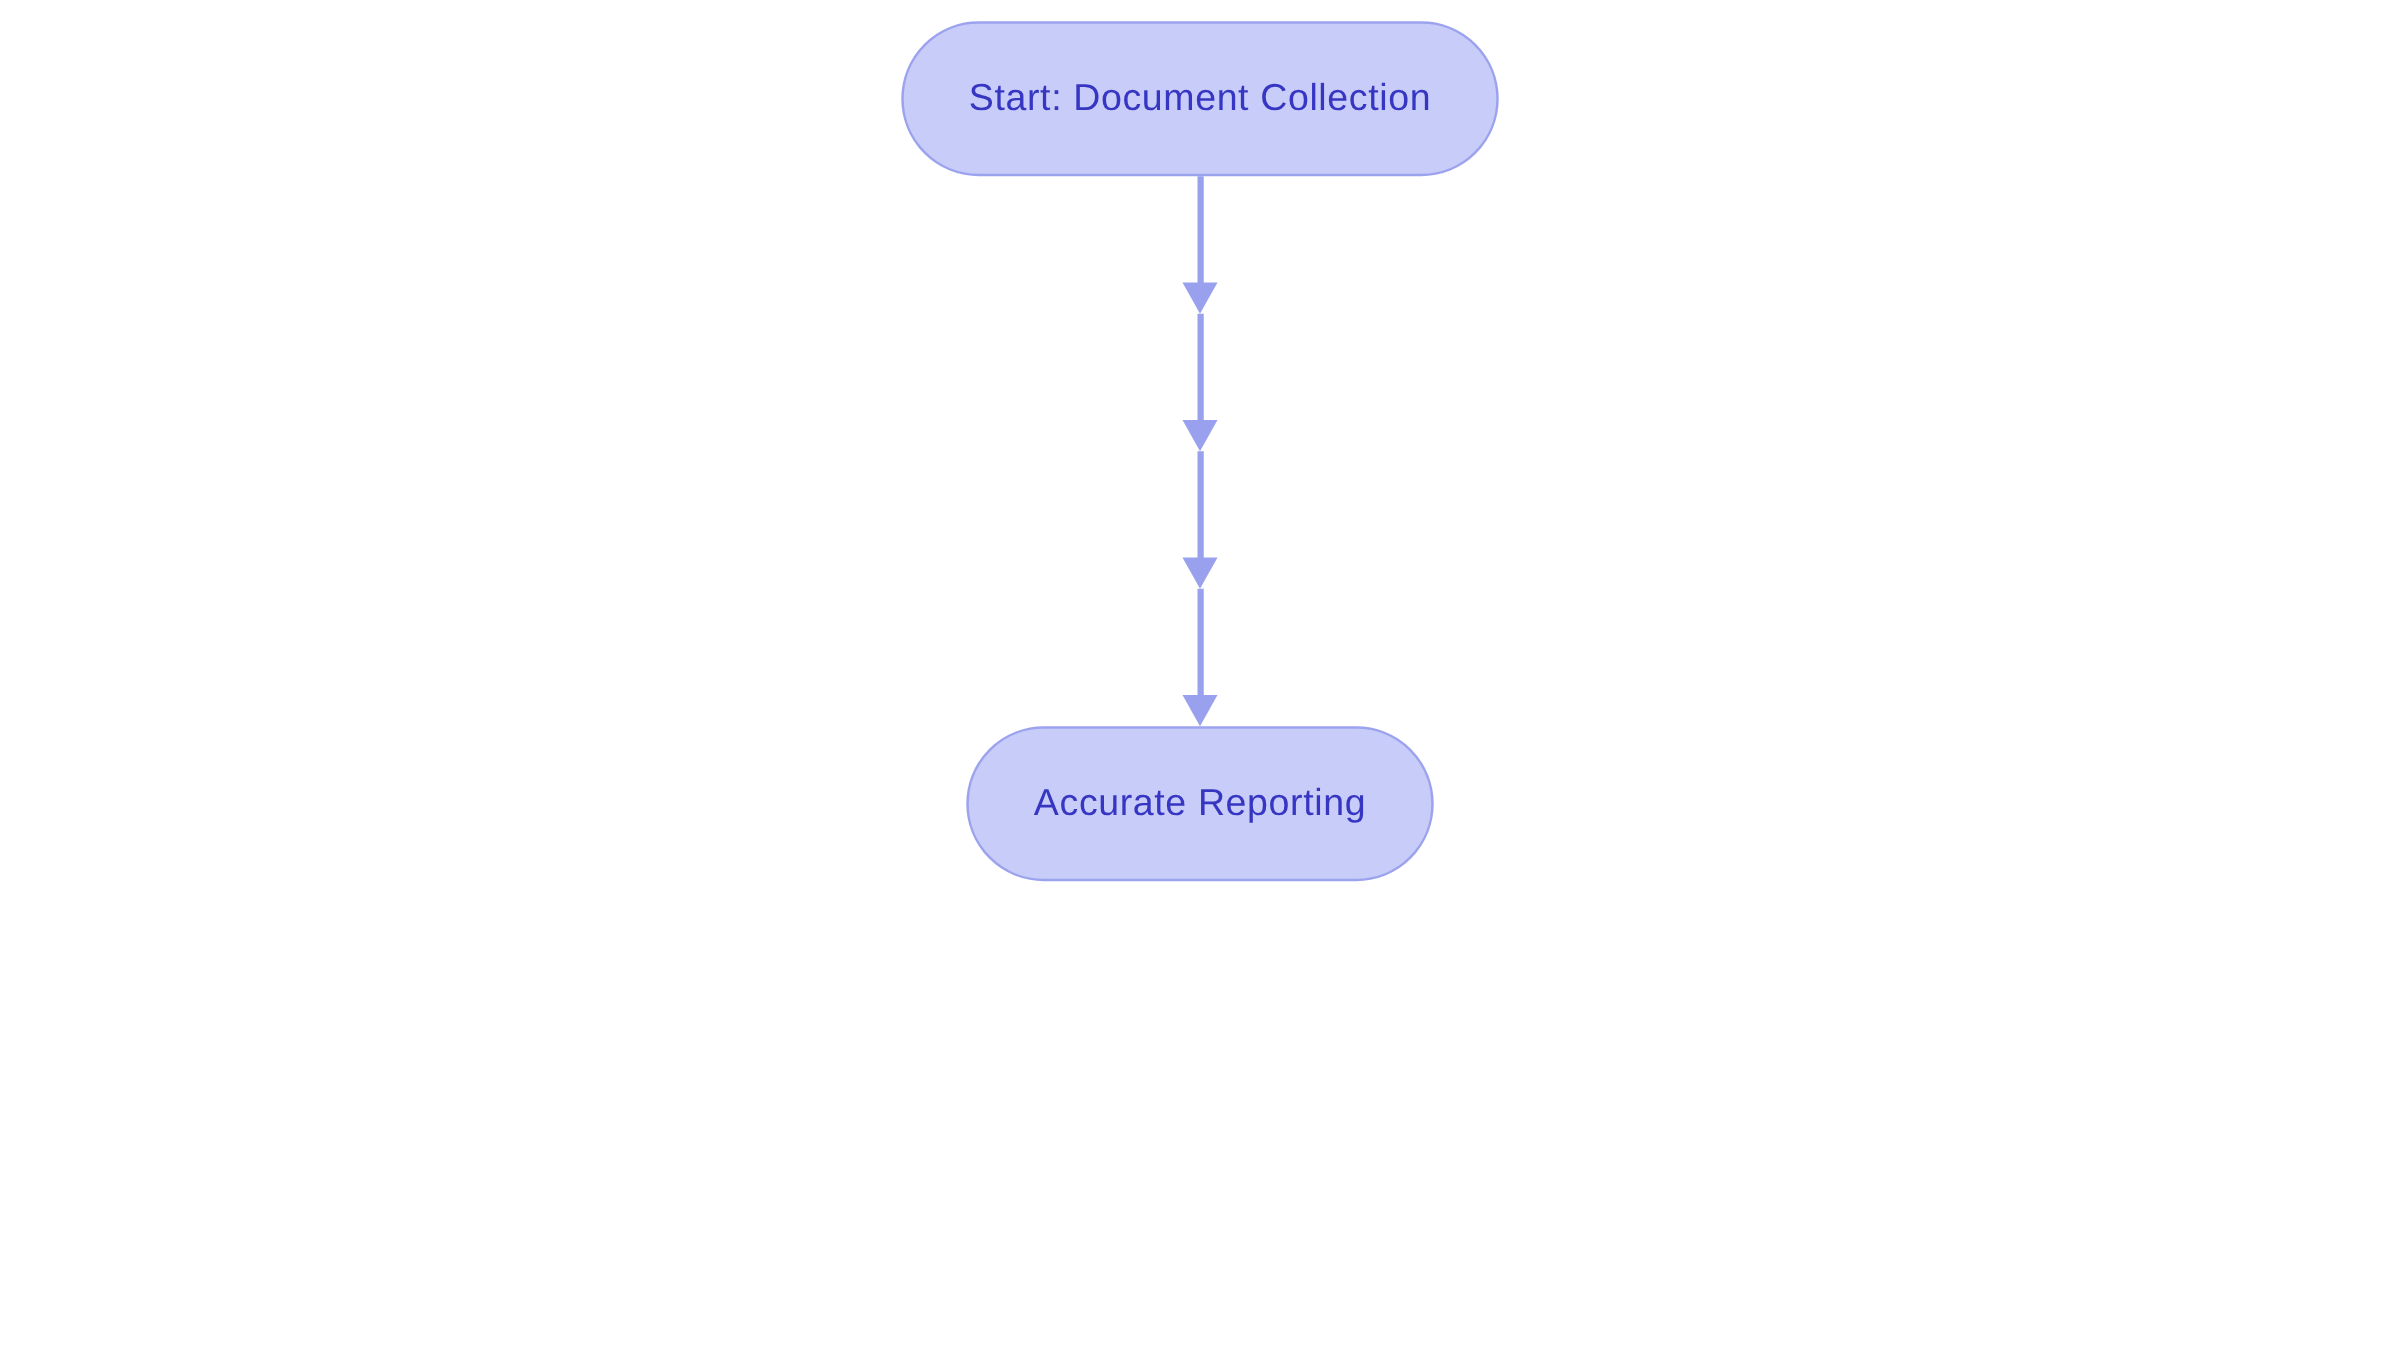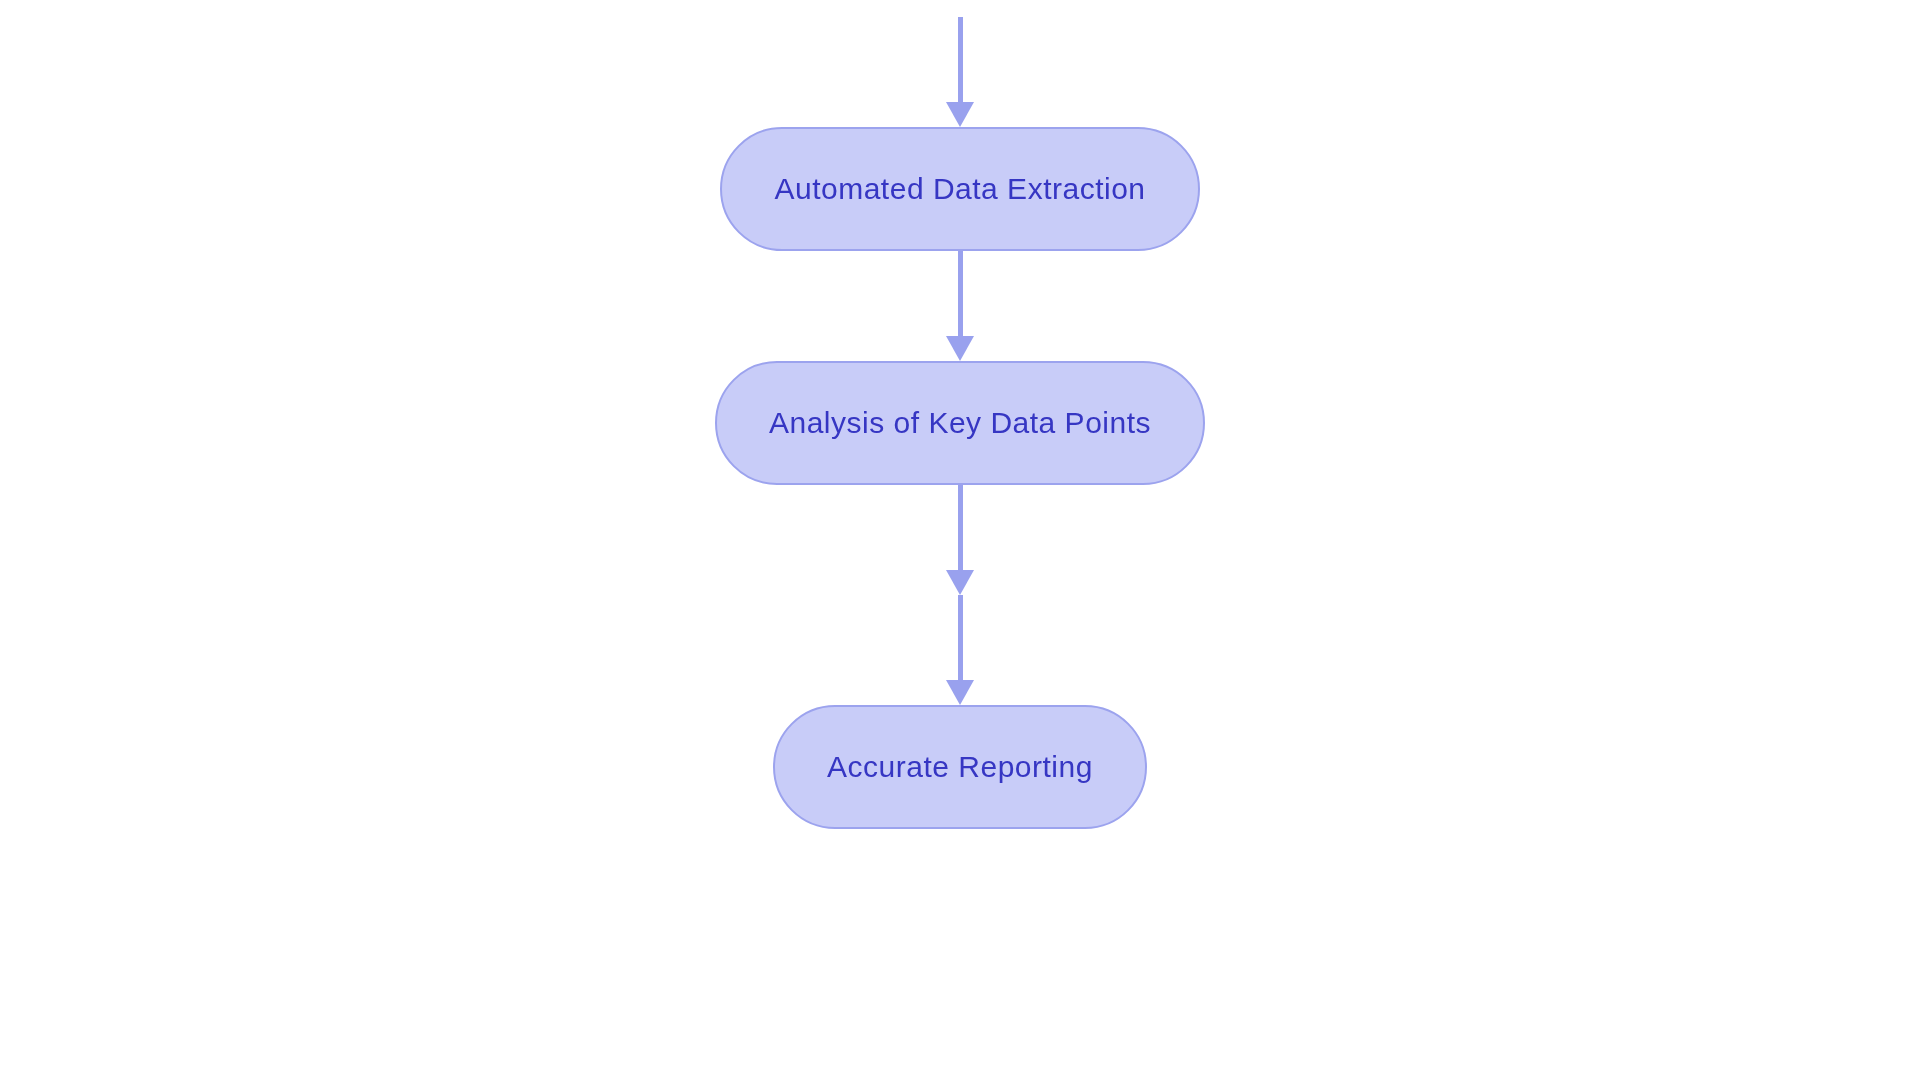--- a/index.html
+++ b/index.html
@@ -62,33 +62,30 @@
     border-right: 14px solid transparent;
     border-top: 25px solid var(--arrow-color, #99a1ee);
     margin-top: -1px;
     flex: 0 0 auto;
   }
 </style>
 </head>
 <body>
 
 <div class="canvas" id="flowchart-canvas">
-    <div class="flow-arrow">
-      <div class="arrow-line"></div>
-      <div class="arrow-head"></div>
-    </div>
     <div class="flow-node">
-      <span class="node-label">Automated Data Extraction</span>
+      <span class="node-label">Start: Document Collection</span>
     </div>
     <div class="flow-arrow">
       <div class="arrow-line"></div>
       <div class="arrow-head"></div>
     </div>
-    <div class="flow-node">
-      <span class="node-label">Analysis of Key Data Points</span>
+    <div class="flow-arrow">
+      <div class="arrow-line"></div>
+      <div class="arrow-head"></div>
     </div>
     <div class="flow-arrow">
       <div class="arrow-line"></div>
       <div class="arrow-head"></div>
     </div>
     <div class="flow-arrow">
       <div class="arrow-line"></div>
       <div class="arrow-head"></div>
     </div>
     <div class="flow-node">

